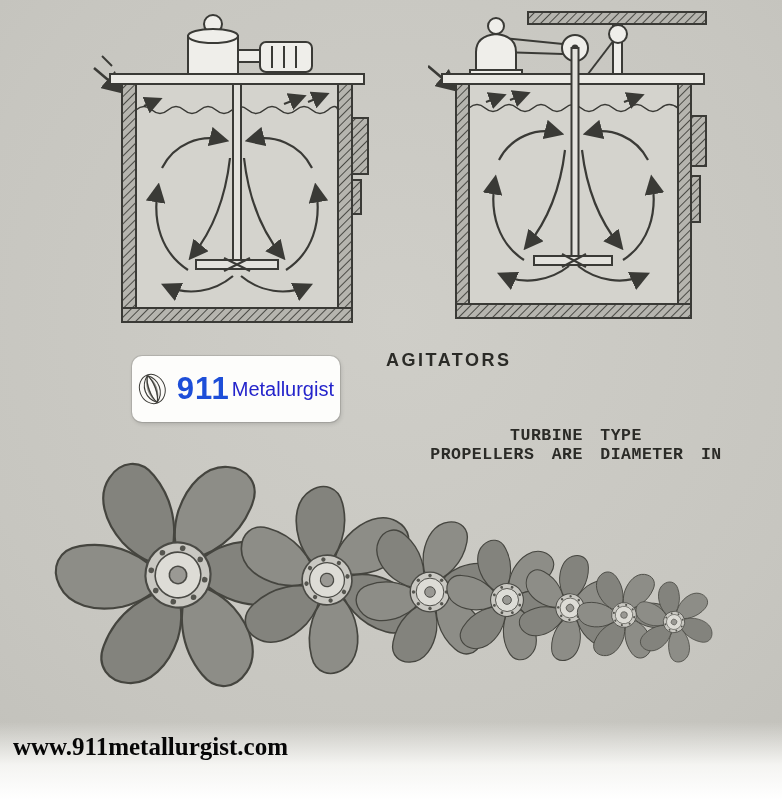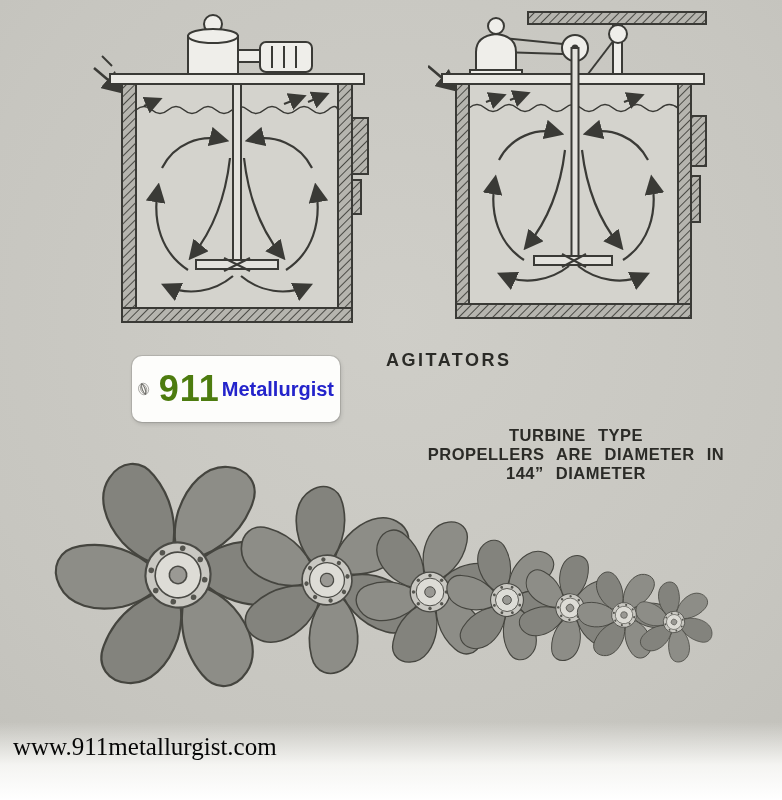--- a/index.html
+++ b/index.html
@@ -14,35 +14,35 @@
   .tank-right{position:absolute;left:428px;top:8px;}
   .caption-agitators{
     position:absolute;left:386px;top:350px;
     font-weight:bold;font-size:18px;letter-spacing:2.5px;color:#2b2b27;
   }
   .logo{
     position:absolute;left:132px;top:356px;width:196px;height:66px;
     background:#fdfdfb;border-radius:10px;display:flex;align-items:center;
     padding:0 6px;box-shadow:0 0 0 1px rgba(0,0,0,0.10), 1px 2px 4px rgba(0,0,0,0.15);
   }
-  .logo-number{font-size:36px;font-weight:bold;color:#4d7c0f;margin-left:9px;letter-spacing:1px;}
-  .logo-word{font-size:20px;font-weight:bold;color:#2424cb;margin-left:2px;}
+  .logo-number{font-size:31px;font-weight:bold;color:#1d4ed8;margin-left:9px;letter-spacing:1px;}
+  .logo-word{font-size:20px;font-weight:normal;color:#2424cb;margin-left:2px;}
   .turbine-caption{
     position:absolute;left:372px;top:426px;width:408px;text-align:center;
     font-weight:bold;font-size:16.5px;line-height:19px;color:#2b2b27;
-    letter-spacing:0.5px;word-spacing:7px;
+    letter-spacing:0.5px;word-spacing:7px;font-family:Liberation Mono, monospace;
   }
   .propellers{position:absolute;left:0;top:428px;}
   .bottom-fade{
     position:absolute;left:0;bottom:0;width:100%;height:78px;
     background:linear-gradient(to bottom, rgba(253,253,251,0) 0%, rgba(253,253,251,0.85) 55%, #ffffff 100%);
   }
   .url{
     position:absolute;left:13px;top:733px;z-index:5;
-    font-family:"Liberation Serif", serif;font-weight:normal;font-size:25px;color:#060606;
+    font-family:"Liberation Serif", serif;font-weight:bold;font-size:25px;color:#060606;
   }
 </style>
 </head>
 <body>
 
 <div class="page">
 
   <svg class="tank-left" width="290" height="340" viewBox="0 0 290 340">
     <defs>
       <pattern id="hatchL" width="6" height="6" patternUnits="userSpaceOnUse" patternTransform="rotate(45)">
@@ -192,21 +192,20 @@
         <path d="M26,3 C44,17 44,41 26,55" fill="none" stroke="#3a3a36" stroke-width="2"></path>
       </g>
     </svg>
     <span class="logo-number">911</span>
     <span class="logo-word">Metallurgist</span>
   </div>
 
   <div class="turbine-caption">
     <div>TURBINE TYPE</div>
     <div>PROPELLERS ARE DIAMETER IN</div>
-    <div>144” DIAMETER</div>
   </div>
 
   <svg class="propellers" width="782" height="310" viewBox="0 0 782 310">
     <defs>
       <g id="prop">
         <g stroke="#45453f" stroke-width="2">
           <path transform="rotate(0)" fill="#8d8d87" d="M0,-14 C26,-20 50,-44 56,-76 C60,-96 46,-108 28,-106 C8,-104 -6,-84 -10,-58 C-12,-40 -8,-24 0,-14 Z"></path>
           <path transform="rotate(60)" fill="#83837d" d="M0,-14 C26,-20 50,-44 56,-76 C60,-96 46,-108 28,-106 C8,-104 -6,-84 -10,-58 C-12,-40 -8,-24 0,-14 Z"></path>
           <path transform="rotate(120)" fill="#8d8d87" d="M0,-14 C26,-20 50,-44 56,-76 C60,-96 46,-108 28,-106 C8,-104 -6,-84 -10,-58 C-12,-40 -8,-24 0,-14 Z"></path>
           <path transform="rotate(180)" fill="#83837d" d="M0,-14 C26,-20 50,-44 56,-76 C60,-96 46,-108 28,-106 C8,-104 -6,-84 -10,-58 C-12,-40 -8,-24 0,-14 Z"></path>

